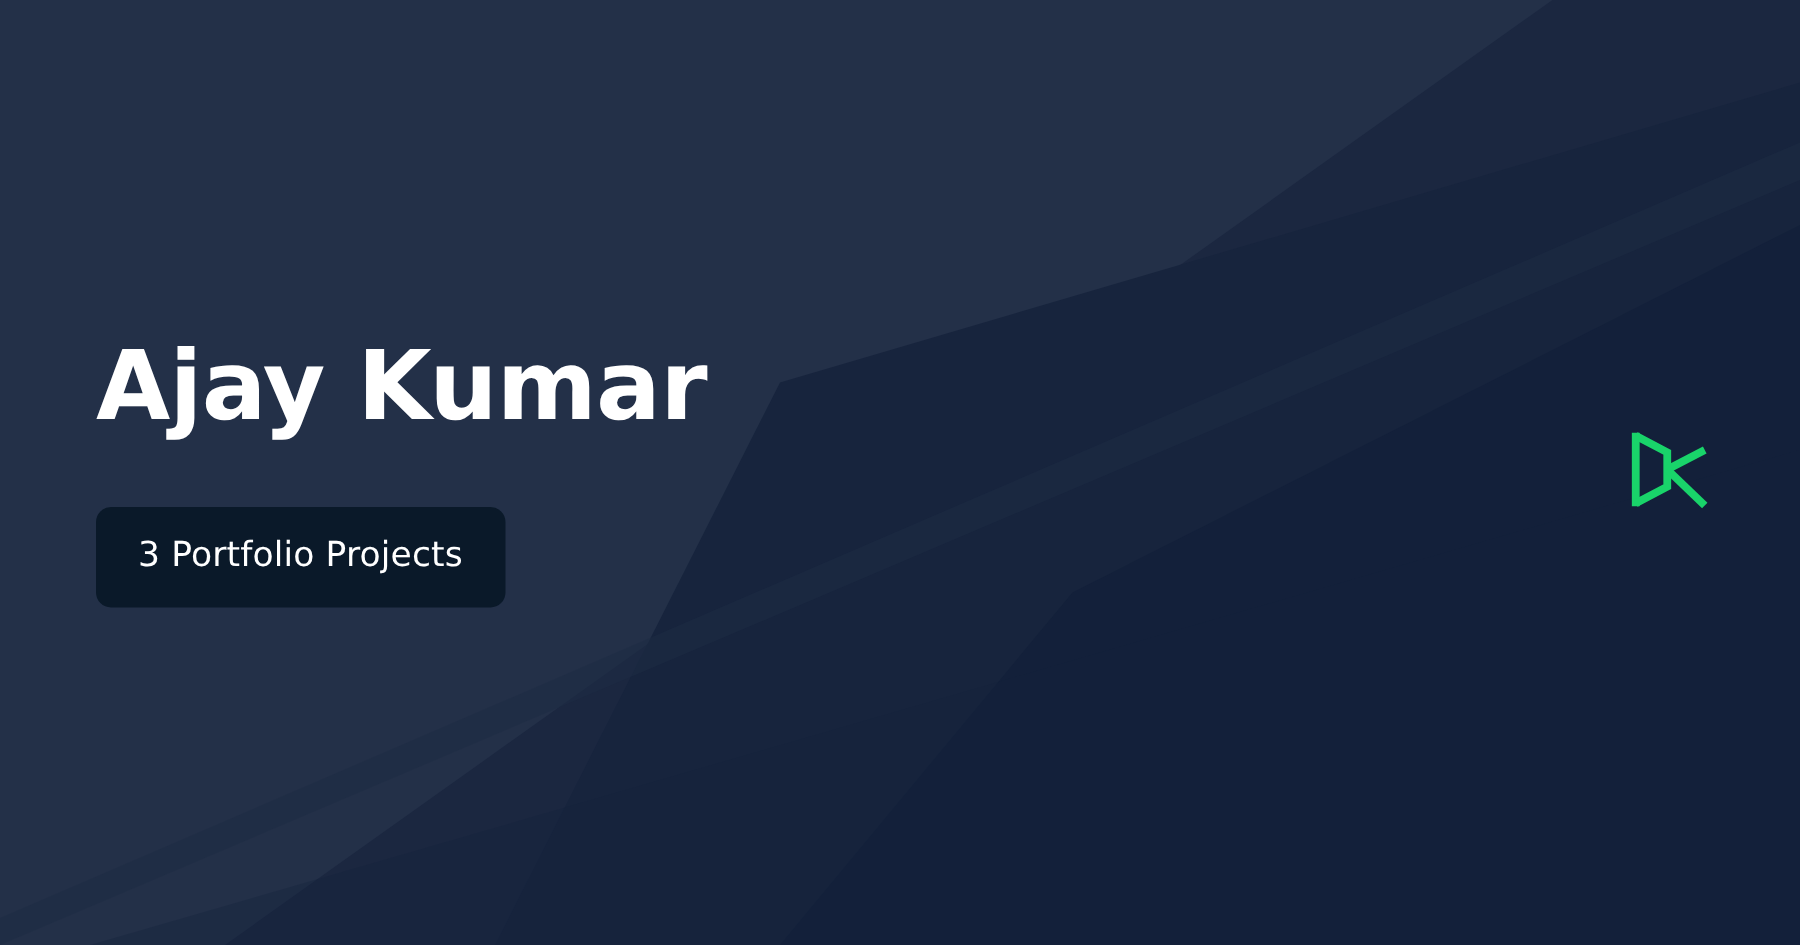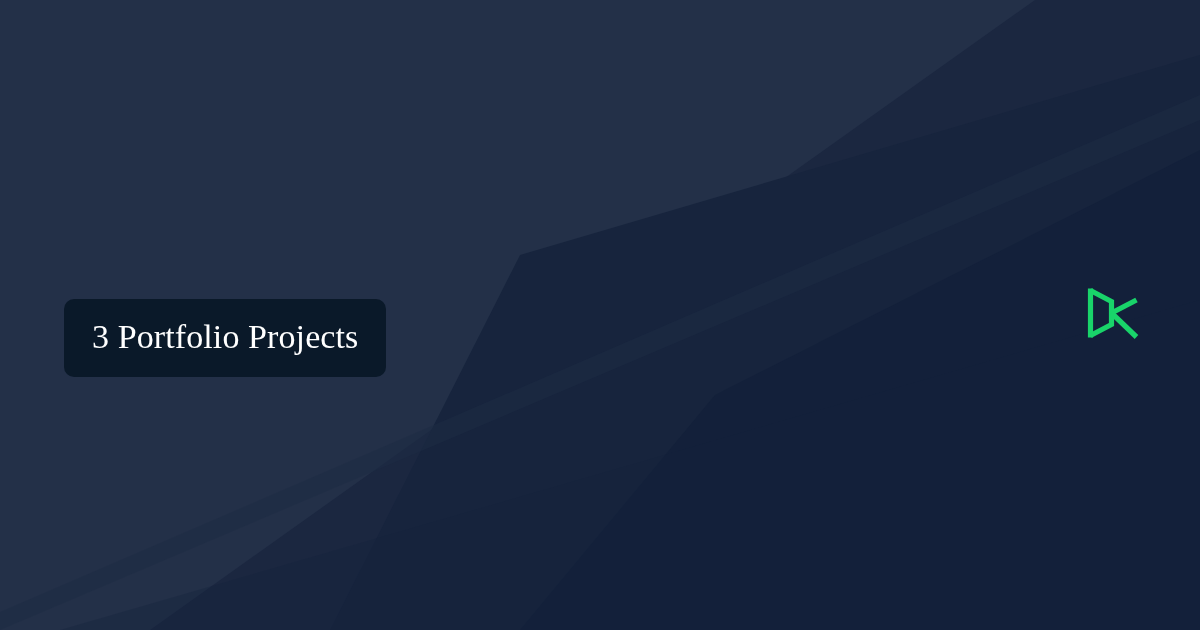--- a/index.html
+++ b/index.html
@@ -55,27 +55,26 @@
     margin-top: 45px;
     background: #0a1929;
     border-radius: 10px;
     padding: 21px 28px 23px 28px;
     display: inline-flex;
     align-items: center;
     box-sizing: border-box;
   }
 
   .badge-text {
-    font-size: 34px;
+    font-size: 23px;
     line-height: 1;
     font-weight: 500;
     letter-spacing: 0.1px;
     color: #ffffff;
     white-space: nowrap;
-    font-family: Liberation Serif, serif;
   }
 
   
   .logo {
     position: absolute;
     left: 1085px;
     top: 285px;
     width: 56px;
     height: 56px;
   }
@@ -95,20 +94,21 @@
     <polygon points="1200,55 1200,630 330,630 520,255" fill="#17243d"></polygon>
 
     <polygon points="1200,150 1200,630 520,630 715,395" fill="#13203a"></polygon>
 
     <polygon points="0,630 0,612 1200,95 1200,120" fill="#1e2b43" opacity="0.55"></polygon>
 
     <polygon points="0,630 1200,630 1200,300 60,630" fill="#15223c" opacity="0.35"></polygon>
   </svg>
 
   <div class="content">
+    <h1 class="title">Ajay Kumar</h1>
 
     <div class="badge">
       <span class="badge-text">3 Portfolio Projects</span>
     </div>
   </div>
 
   <div class="logo">
     <svg viewBox="0 0 56 56" fill="none">
       <g stroke="#19d46a" stroke-width="5.2" stroke-linejoin="miter" stroke-linecap="butt" fill="none">
 

